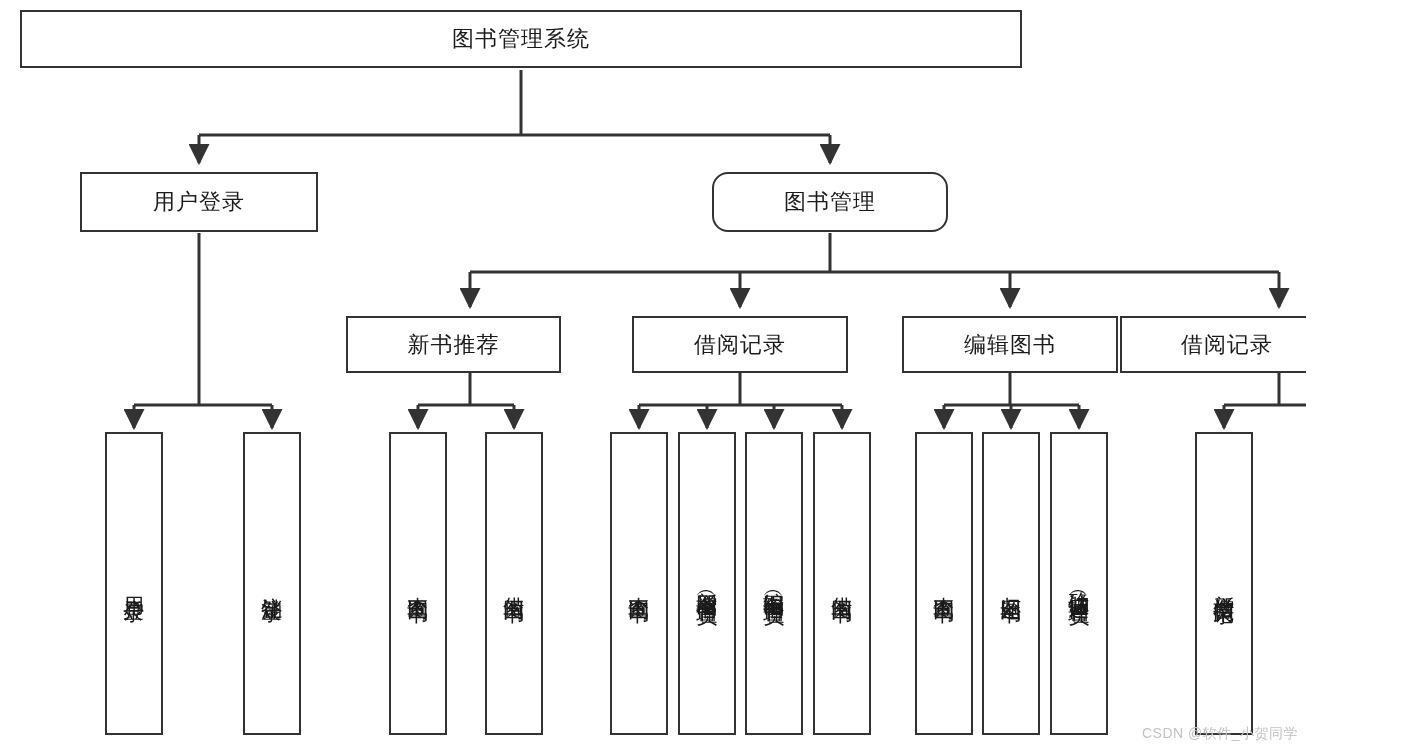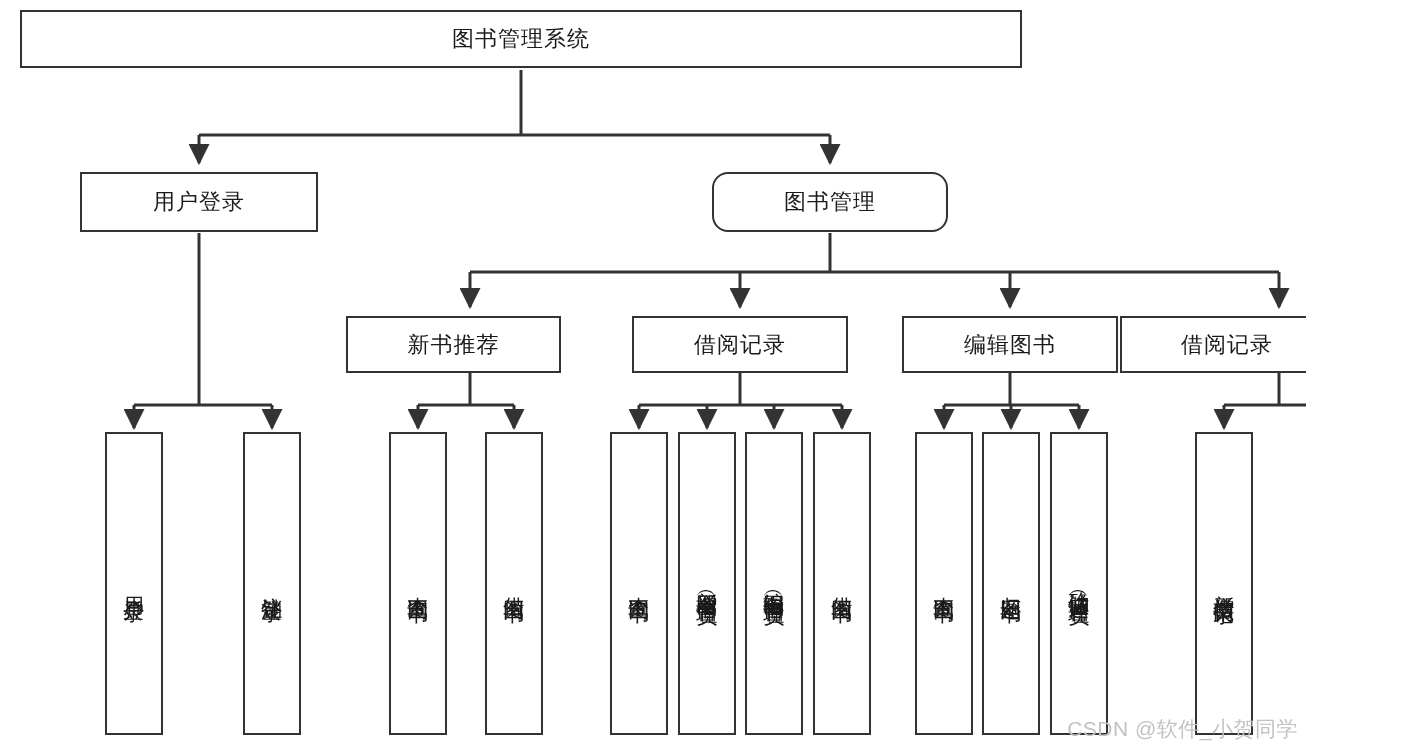--- a/index.html
+++ b/index.html
@@ -45,21 +45,21 @@
     left: 0;
     top: 0;
     width: 1405px;
     height: 747px;
     pointer-events: none;
   }
   .watermark {
     position: absolute;
     right: 8px;
     bottom: 4px;
-    font-size: 21px;
+    font-size: 14px;
     color: #c2c2c2;
     white-space: nowrap;
     letter-spacing: 0.5px;
   }
 </style>
 </head>
 <body>
 
 <div id="canvas">
 

